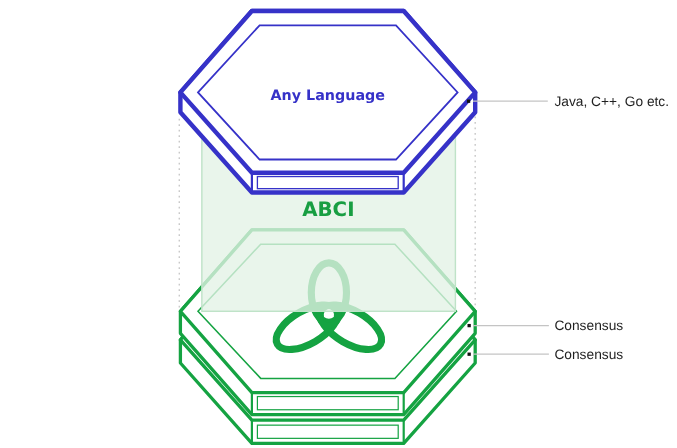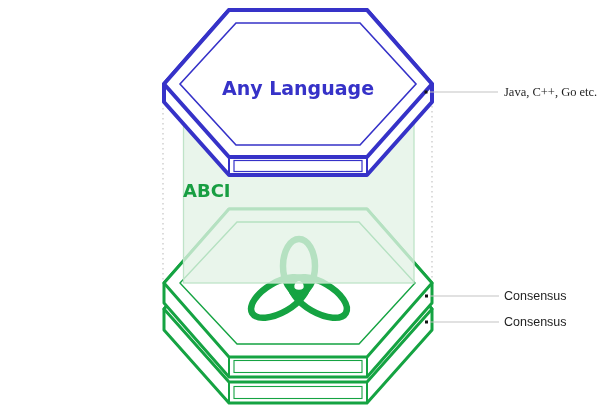--- a/index.html
+++ b/index.html
@@ -22,35 +22,36 @@
     font-family: "Liberation Sans", sans-serif;
   }
   .stage svg { position: absolute; left: 0; top: 0; z-index: 1; }
 
   .txt { position: absolute; z-index: 2; white-space: nowrap; }
 
   .any-language {
     left: 164px; top: 78px; width: 268px;
     text-align: center;
     font-family: "DejaVu Sans", "Liberation Sans", sans-serif;
-    font-weight: bold; font-size: 19px; line-height: 20px;
+    font-weight: bold; font-size: 13px; line-height: 20px;
     color: var(--blue);
   }
   .abci {
     left: 183px; top: 181px; width: 231px;
+    text-align: center;
     font-family: "DejaVu Sans", "Liberation Sans", sans-serif;
     font-weight: bold; font-size: 18px; line-height: 20px;
     color: var(--green-text);
   }
   .callout-label {
     left: 504px;
     font-size: 12.5px; line-height: 14px;
     color: var(--label-text);
   }
-  .callout-java { top: 85px; font-family: Liberation Serif, serif; }
+  .callout-java { top: 85px; }
   .callout-consensus { top: 289px; }
   .callout-networking { top: 315px; }
 
   
   .sb { stroke: var(--blue); fill: #ffffff; }
   .sb-line { stroke: var(--blue); fill: none; }
   .sg { stroke: var(--green); fill: #ffffff; }
   .sg-line { stroke: var(--green); fill: none; }
   .logo-stroke { stroke: var(--green); fill: none; }
   .panel { fill: var(--panel-fill); stroke: var(--panel-edge); }

